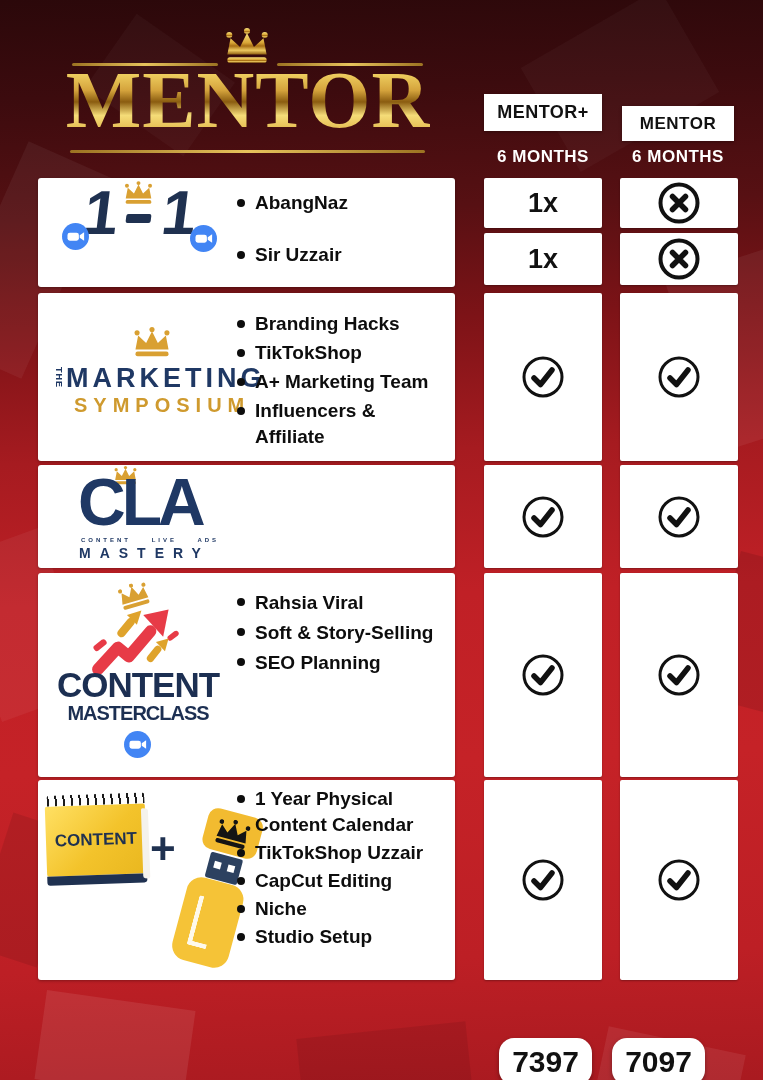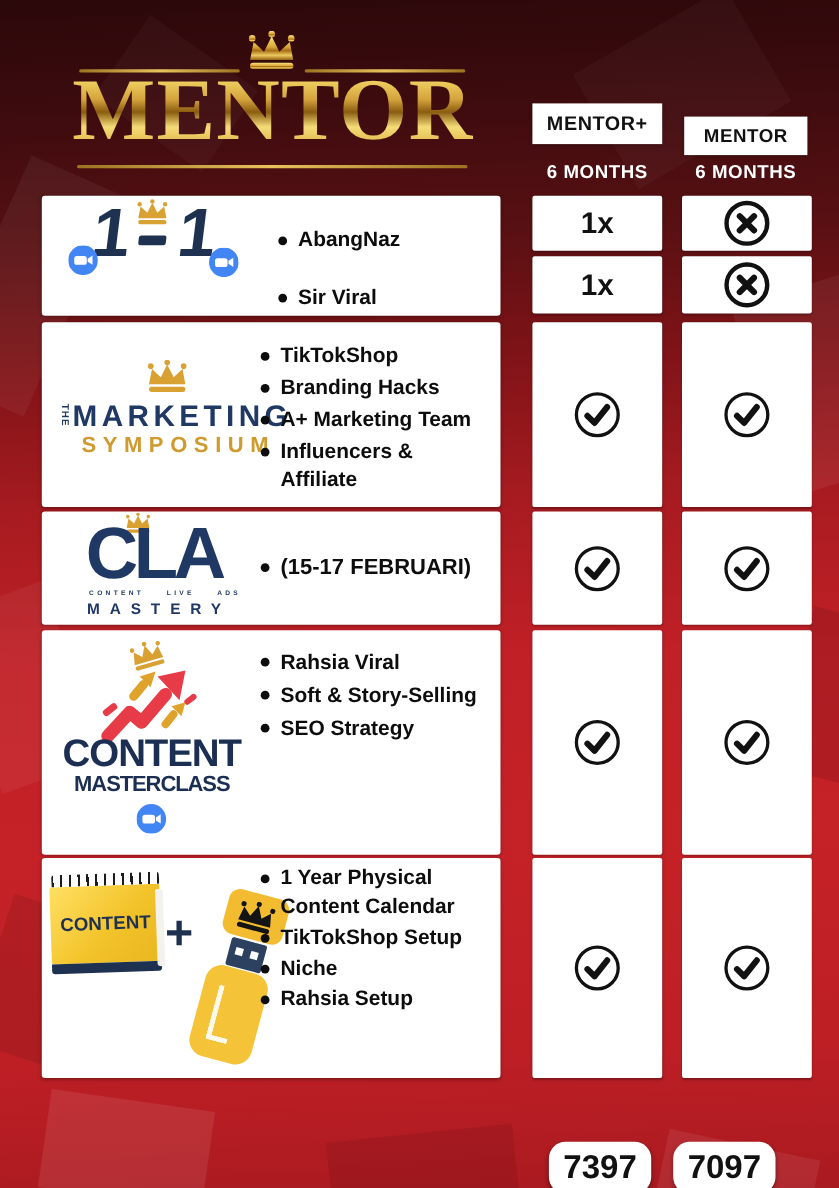--- a/index.html
+++ b/index.html
@@ -62,21 +62,21 @@
   .bullets li::before{content:"";position:absolute;left:4px;top:9px;width:8px;height:8px;border-radius:50%;background:#0d0d0d;}
 
   
   .r1-digit{position:absolute;font-weight:800;font-size:62px;line-height:62px;color:#1f3150;transform:skewX(-7deg);}
   .r1-dash{position:absolute;left:88px;top:36px;width:25px;height:9px;background:#1f3150;border-radius:2px;transform:skewX(-7deg);}
   .r1-crown{position:absolute;left:84px;top:3px;width:33px;height:25px;}
   .r1-caption{position:absolute;left:6px;top:72px;width:196px;text-align:center;
     font-weight:800;font-size:25px;letter-spacing:-1px;color:#a8741f;}
   .r1 .camL{position:absolute;left:24px;top:45px;}
   .r1 .camR{position:absolute;left:152px;top:47px;}
-  .r1 .bullets li{position:absolute;margin:16px;text-align:right;}
+  .r1 .bullets li{position:absolute;margin:0;text-align:right;}
   .r1 .bullets li.b0{top:12px;}
   .r1 .bullets li.b1{top:64px;}
 
   
   .r2-crown{position:absolute;left:92px;top:34px;width:44px;height:32px;}
   .r2-the{position:absolute;left:16px;top:74px;writing-mode:vertical-lr;font-size:9px;font-weight:700;
     color:#1f3864;letter-spacing:1px;}
   .r2-title{position:absolute;left:28px;top:70px;font-weight:800;font-size:27px;letter-spacing:4px;color:#1f3864;}
   .r2-sub{position:absolute;left:36px;top:101px;font-weight:800;font-size:20px;letter-spacing:6px;color:#cf9a2e;}
   .r2 .bullets{top:18px;}
@@ -207,21 +207,21 @@
     <div class="r1-dash"></div>
     <span class="r1-digit" style="left:124px;top:4px;">1</span>
     <svg class="icon-cam camL">
         <use href="#cam"></use>
       </svg>
     <svg class="icon-cam camR">
         <use href="#cam"></use>
       </svg>
     <ul class="bullets">
       <li class="b0">AbangNaz</li>
-      <li class="b1">Sir Viral</li>
+      <li class="b1">Sir Uzzair</li>
     </ul>
   </div>
   <div class="cell colA" style="top:178px;height:50px;">
     <span class="cell-text">1x</span>
   </div>
   <div class="cell colA" style="top:233px;height:52px;">
     <span class="cell-text">1x</span>
   </div>
   <div class="cell colB" style="top:178px;height:50px;">
     <svg class="icon-cross">
@@ -235,22 +235,22 @@
   </div>
 
   <div class="card r2" style="top:293px;height:168px;">
     <svg class="r2-crown">
         <use href="#crown" fill="#d9a032"></use>
       </svg>
     <div class="r2-the">THE</div>
     <div class="r2-title">MARKETING</div>
     <div class="r2-sub">SYMPOSIUM</div>
     <ul class="bullets">
+      <li>Branding Hacks</li>
       <li>TikTokShop</li>
-      <li>Branding Hacks</li>
       <li>A+ Marketing Team</li>
       <li>Influencers &amp; Affiliate</li>
     </ul>
   </div>
   <div class="cell colA" style="top:293px;height:168px;">
     <svg class="icon-check">
         <use href="#check"></use>
       </svg>
   </div>
   <div class="cell colB" style="top:293px;height:168px;">
@@ -259,23 +259,20 @@
       </svg>
   </div>
 
   <div class="card r3" style="top:465px;height:103px;">
     <svg class="r3-crown">
         <use href="#crown" fill="#d9a032"></use>
       </svg>
     <div class="r3-title">CLA</div>
     <div class="r3-small">CONTENT LIVE ADS</div>
     <div class="r3-sub">MASTERY</div>
-    <ul class="bullets">
-      <li>(15-17 FEBRUARI)</li>
-    </ul>
   </div>
   <div class="cell colA" style="top:465px;height:103px;">
     <svg class="icon-check">
         <use href="#check"></use>
       </svg>
   </div>
   <div class="cell colB" style="top:465px;height:103px;">
     <svg class="icon-check">
         <use href="#check"></use>
       </svg>
@@ -296,21 +293,21 @@
       <polygon points="72,52 86,48 82,62" fill="#dfa32b"></polygon>
     </svg>
     <div class="r4-title">CONTENT</div>
     <div class="r4-sub">MASTERCLASS</div>
     <svg class="icon-cam r4-cam">
         <use href="#cam"></use>
       </svg>
     <ul class="bullets">
       <li>Rahsia Viral</li>
       <li>Soft &amp; Story-Selling</li>
-      <li>SEO Strategy</li>
+      <li>SEO Planning</li>
     </ul>
   </div>
   <div class="cell colA" style="top:573px;height:204px;">
     <svg class="icon-check">
         <use href="#check"></use>
       </svg>
   </div>
   <div class="cell colB" style="top:573px;height:204px;">
     <svg class="icon-check">
         <use href="#check"></use>
@@ -336,23 +333,24 @@
       <div class="usb-conn">
         <div class="usb-hole h0"></div>
           <div class="usb-hole h1"></div>
       </div>
       <div class="usb-body">
         <div class="usb-l"></div>
       </div>
     </div>
     <ul class="bullets">
       <li>1 Year Physical Content Calendar</li>
-      <li>TikTokShop Setup</li>
+      <li>TikTokShop Uzzair</li>
+      <li>CapCut Editing</li>
       <li>Niche</li>
-      <li>Rahsia Setup</li>
+      <li>Studio Setup</li>
     </ul>
   </div>
   <div class="cell colA" style="top:780px;height:200px;">
     <svg class="icon-check">
         <use href="#check"></use>
       </svg>
   </div>
   <div class="cell colB" style="top:780px;height:200px;">
     <svg class="icon-check">
         <use href="#check"></use>

